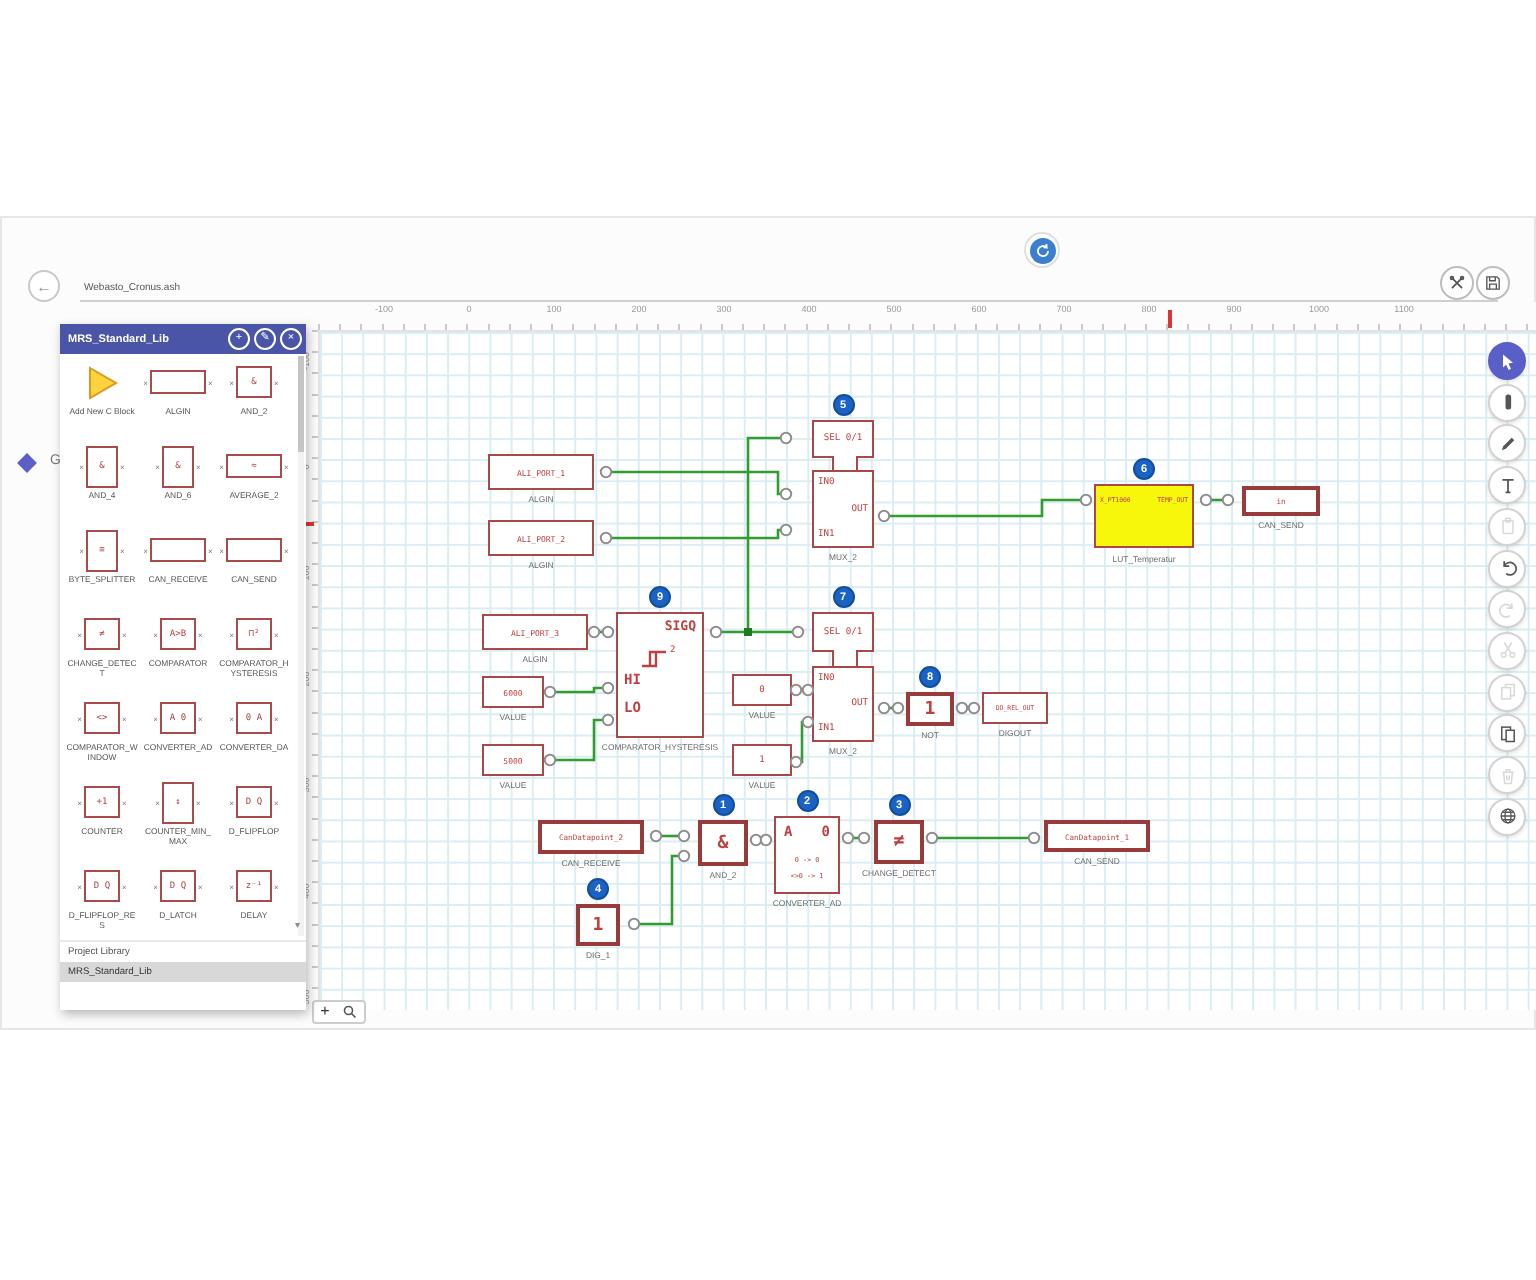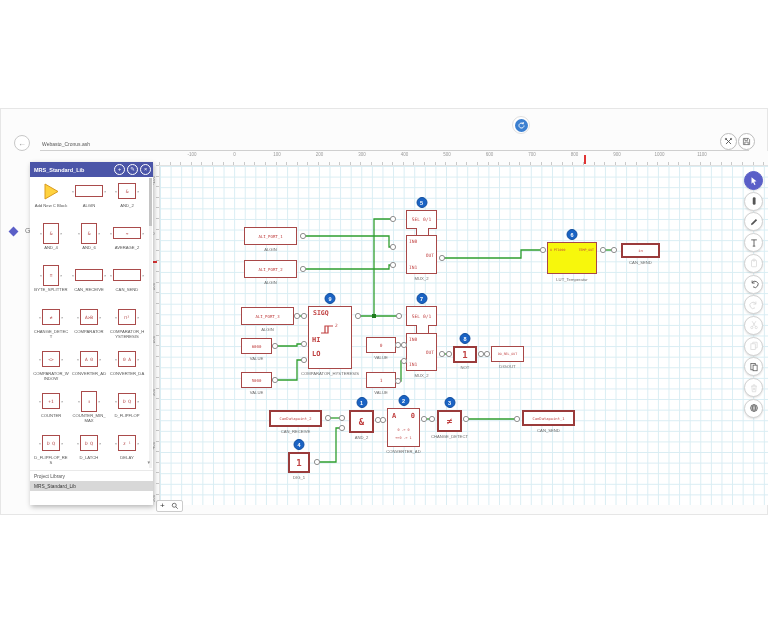--- a/index.html
+++ b/index.html
@@ -218,21 +218,21 @@
       <div style="position: absolute; left: 2px; top: 5px; font-size: 3.2px;">X_PT1000</div>
       <div style="position: absolute; right: 2px; top: 5px; font-size: 3.2px;">TEMP_OUT</div>
     </div>
     <div class="blk-label" style="left: 412px; top: 111px;">LUT_Temperatur</div>
     <div class="badge" style="left: 412px; top: 63px;">6</div>
     <div class="blk thick" style="left: 461px; top: 77px; width: 39px; height: 15px;">
       <div class="ctr" style="font-size: 3.8px;">in</div>
     </div>
     <div class="blk-label" style="left: 480.5px; top: 94px;">CAN_SEND</div>
     <div class="blk" style="left: 148px; top: 140px; width: 44px; height: 63px; border-width: 1.5px;">
-      <div style="position: absolute; left: 4px; right: 3px; top: 2px; display: flex; justify-content: flex-start; font-size: 6.5px; font-weight: bold;">
+      <div style="position: absolute; left: 19px; right: 3px; top: 2px; display: flex; justify-content: flex-end; font-size: 6.5px; font-weight: bold;">
         <span>SIG</span>
         <span>Q</span>
       </div>
       <div style="position: absolute; left: 11px; top: 13px;"><svg width="15" height="11" viewBox="0 0 15 11" stroke="#c04040" stroke-width="1.2" fill="none">
           <path d="M1 9h4V2h8M4 9h4V2"></path>
         </svg><span style="position:absolute;left:15px;top:3px;font-size:4.5px">2</span></div>
       <div style="position: absolute; left: 3px; top: 29px; font-size: 7px; font-weight: bold;">HI</div>
       <div style="position: absolute; left: 3px; top: 43px; font-size: 7px; font-weight: bold;">LO</div>
     </div>
     <div class="blk-label" style="left: 170px; top: 205px;">COMPARATOR_HYSTERESIS</div>

